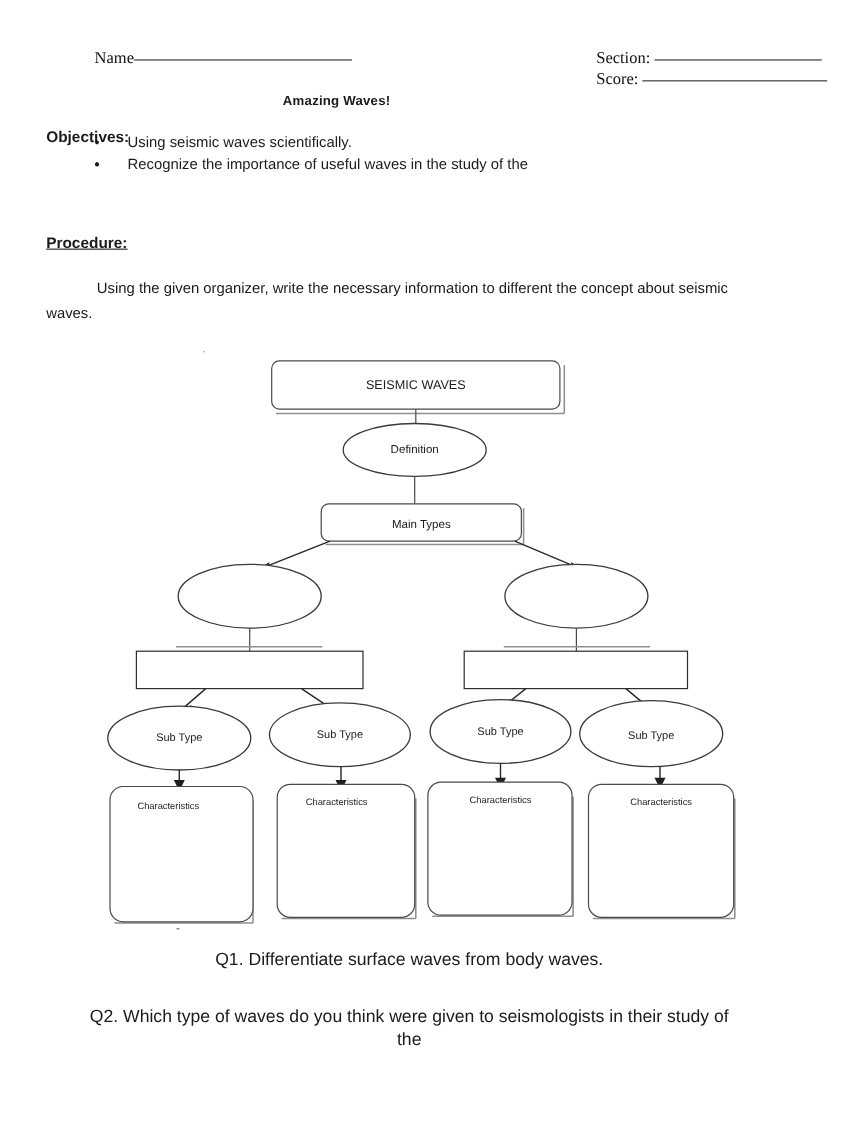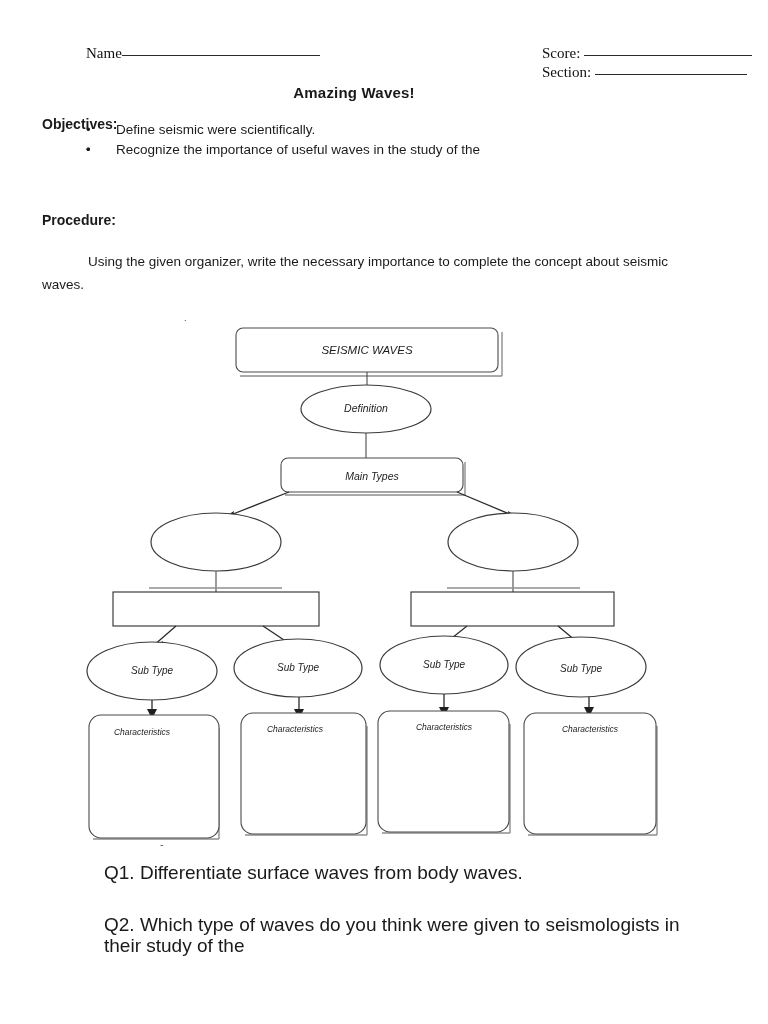--- a/index.html
+++ b/index.html
@@ -47,35 +47,34 @@
   .rule-score   { width: 168px; margin-left: 4px; }
   .rule-section { width: 152px; margin-left: 4px; }
 
   
   .doc-title {
     position: absolute;
     top: 84px;
     left: 0;
     width: 612px;
     text-align: center;
-    font-size: 15px;
+    font-size: 12px;
     font-weight: bold;
     letter-spacing: .2px;
-    margin-left: 48px;
   }
 
   
   .sec-heading {
     position: absolute;
     left: 42px;
     font-size: 14px;
     font-weight: bold;
   }
   .objectives-heading { top: 106px; margin-top: 10px; }
-  .procedure-heading  { top: 212px; }
+  .procedure-heading  { top: 212px; text-decoration: underline; }
 
   .bullets {
     position: absolute;
     top: 120px;
     left: 84px;
     width: 560px;
   }
   .bullet-row {
     position: relative;
     font-size: 13.5px;
@@ -100,24 +99,23 @@
     font-size: 13.5px;
     line-height: 23px;
     text-indent: 46px;
     text-align: left;
   }
 
   
   .diagram {
     position: absolute;
     top: 310px;
-    left: 1px;
+    left: 12px;
     width: 622px;
     height: 540px;
-    font-style: italic;
   }
   .diagram svg { display: block; }
 
   .node-text {
     font-family: "Liberation Sans", sans-serif;
     fill: #1c1c1c;
     text-anchor: middle;
   }
   .t-root { font-size: 11.5px; }
   .t-mid  { font-size: 10.5px; }
@@ -151,24 +149,25 @@
   }
   .shadow-edge {
     stroke: #8f8f8f;
     stroke-width: 1.4;
     fill: none;
   }
 
   
   .question {
     position: absolute;
-    left: 104px;
+    left: 72px;
     width: 600px;
-    font-size: 19px;
+    font-size: 16px;
     line-height: 21px;
+    text-align: center;
   }
   .q1 { top: 862px; }
   .q2 { top: 914px; }
   .q-indent { display: block; padding-left: 28px; }
 
   .stray-mark {
     position: absolute;
     font-size: 11px;
     color: #555;
   }
@@ -177,48 +176,48 @@
 <body>
 
 <div class="header">
   <div class="hdr-left">
     <div class="field-row">
       <span>Name</span><span class="rule rule-name"></span>
     </div>
   </div>
   <div class="hdr-right">
     <div class="field-row">
-      <span>Score:</span><span class="rule rule-score"></span>
+      <span>Section:</span><span class="rule rule-section"></span>
     </div>
     <div class="field-row">
-      <span>Section:</span><span class="rule rule-section"></span>
+      <span>Score:</span><span class="rule rule-score"></span>
     </div>
   </div>
 </div>
 
 <div class="doc-title">Amazing Waves!</div>
 
 <div class="sec-heading objectives-heading">Objectives:</div>
 
 <div class="bullets">
   <div class="bullet-row">
     <span class="dot">•</span>
-    <span>Define seismic were scientifically.</span>
+    <span>Using seismic waves scientifically.</span>
   </div>
   <div class="bullet-row">
     <span class="dot">•</span>
   </div>
   <div class="bullet-row">
     <span class="dot">•</span>
     <span>Recognize the importance of useful waves in the study of the</span>
   </div>
 </div>
 
 <div class="sec-heading procedure-heading">Procedure:</div>
-<div class="procedure-body">Using the given organizer, write the necessary importance to complete the concept about seismic waves.</div>
+<div class="procedure-body">Using the given organizer, write the necessary information to different the concept about seismic waves.</div>
 
 <div class="diagram">
 <svg width="768" height="540" viewBox="0 0 768 540" xmlns="http://www.w3.org/2000/svg">
 
   <g>
     <path class="shadow-edge" d="M239,66 L501,66 M501,22 L501,66"></path>
     <rect class="shape" x="235" y="18" width="262" height="44" rx="7" ry="7"></rect>
     <text class="node-text t-root" x="366" y="44">SEISMIC WAVES</text>
   </g>
 

